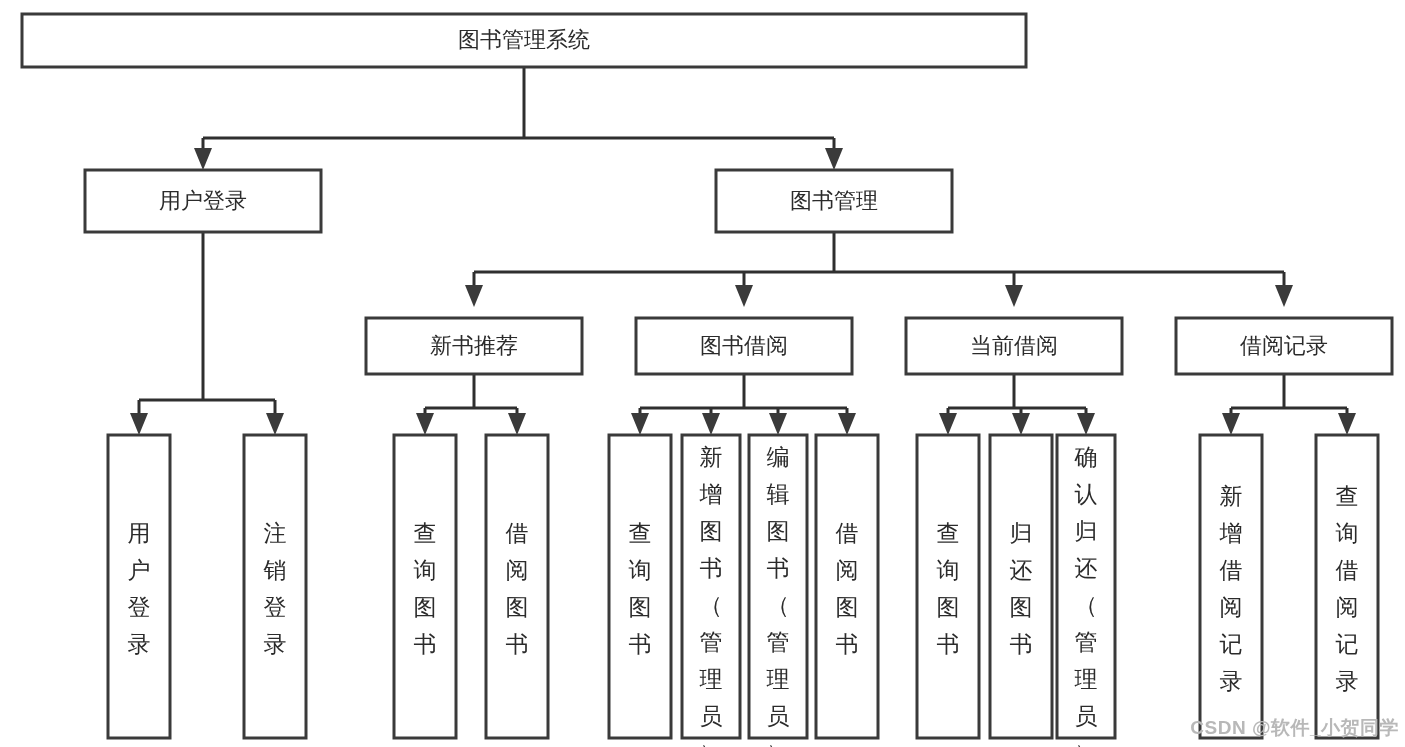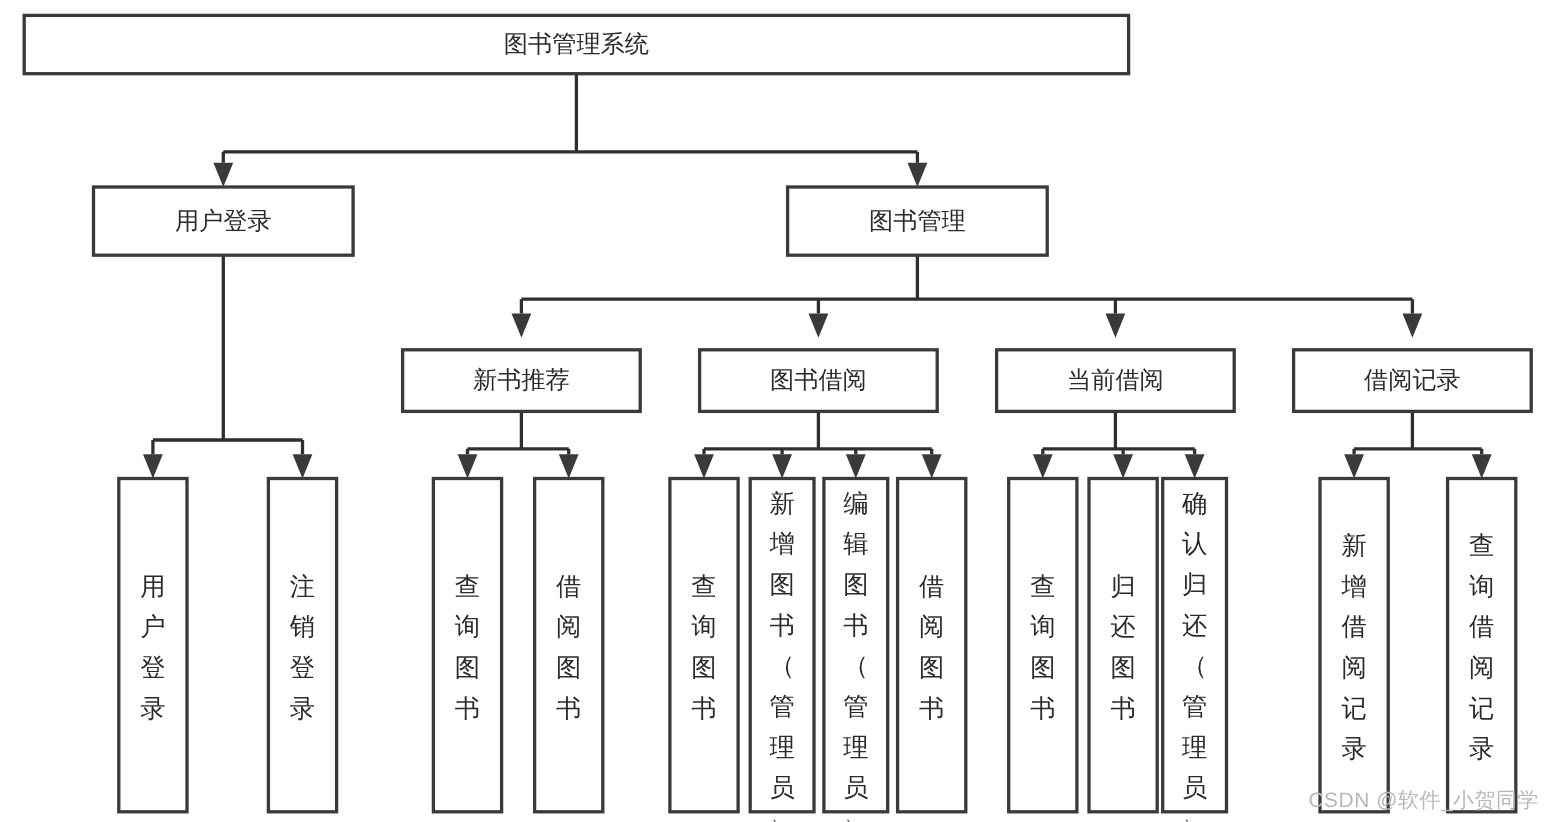--- a/index.html
+++ b/index.html
@@ -55,20 +55,21 @@
   }
   .watermark {
     position: absolute;
     right: 10px;
     bottom: 6px;
     font-family: "Liberation Sans", "DejaVu Sans", sans-serif;
     font-size: 19px;
     color: #b8b8b8;
     white-space: nowrap;
     letter-spacing: 0.5px;
+    font-weight: bold;
   }
 </style>
 </head>
 <body>
 
 <div id="diagram-root">
   <svg class="tree" viewBox="0 0 1405 747" xmlns="http://www.w3.org/2000/svg">
     <g id="connectors-layer">
         <line x1="520" y1="67" x2="520" y2="138" class="connector"></line>
         <line x1="199" y1="138" x2="830" y2="138" class="connector"></line>

